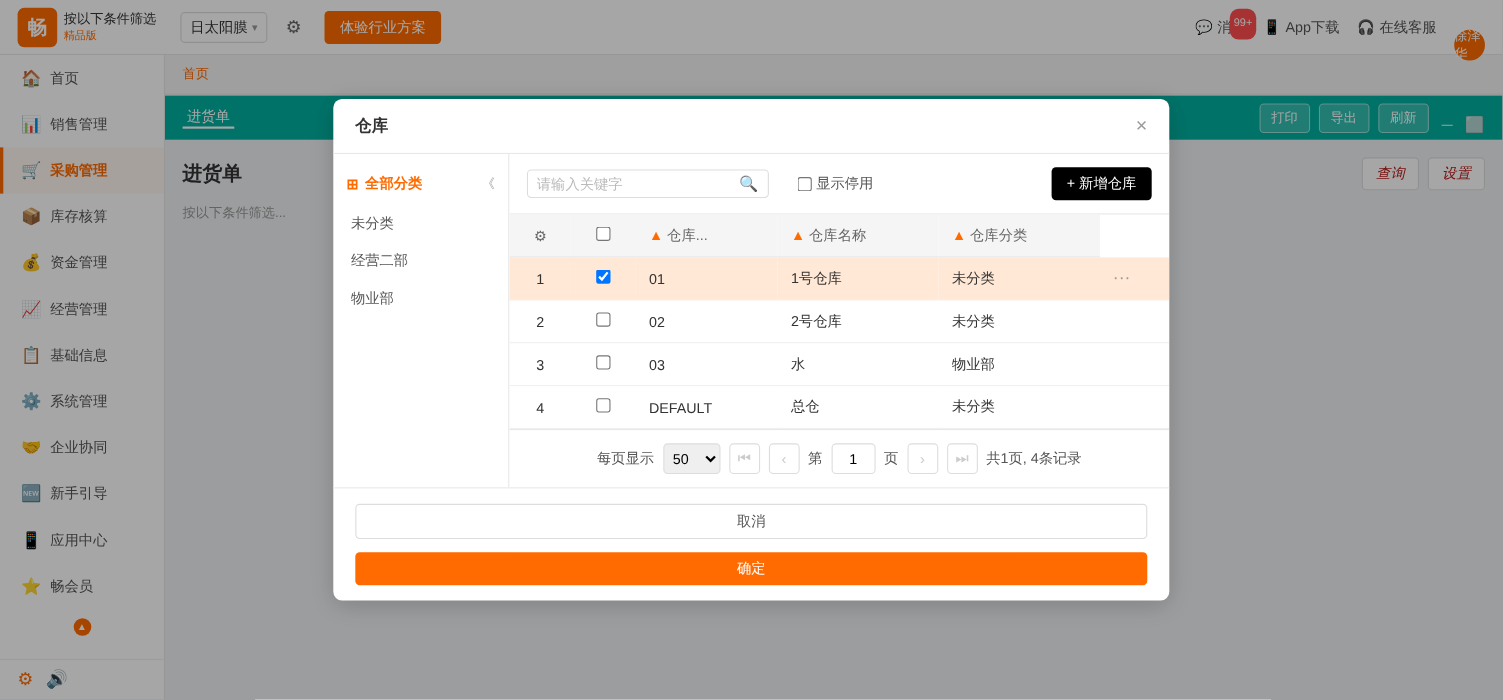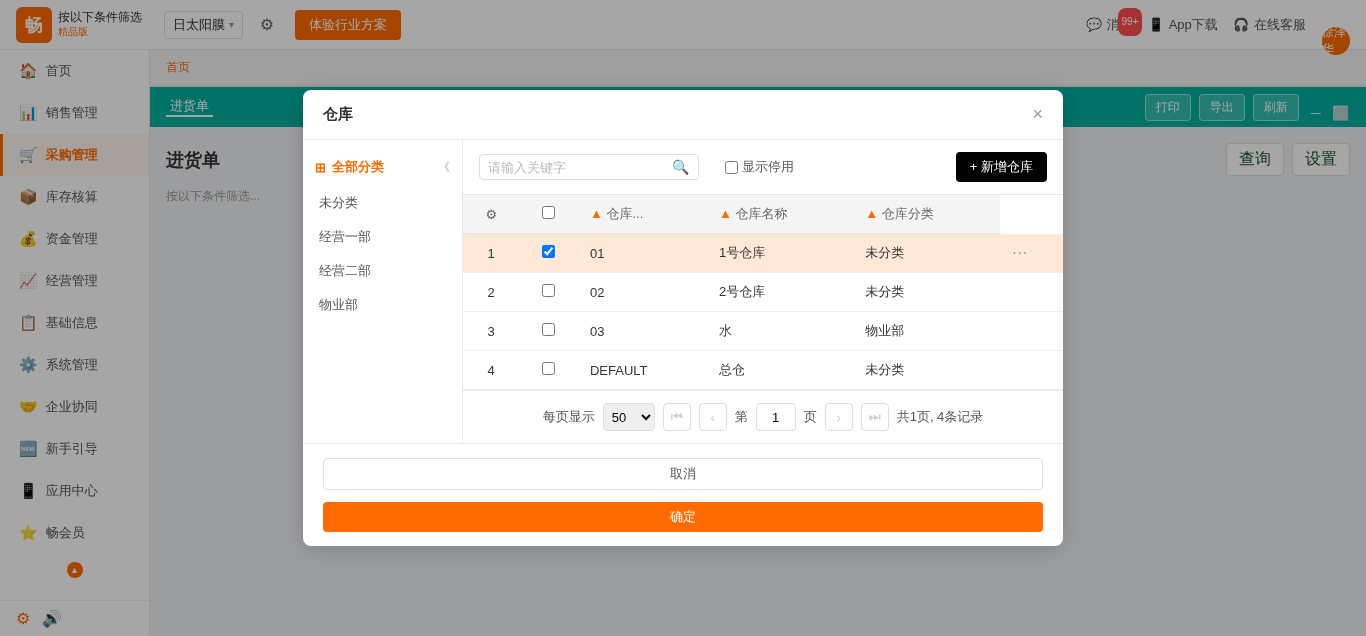--- a/index.html
+++ b/index.html
@@ -230,21 +230,21 @@
       flex: 1; padding: 16px; overflow: auto;
     }
     .page-header-bar {
       display: flex; align-items: center; justify-content: space-between;
       margin-bottom: 12px;
     }
     .page-title-text { font-size: 18px; font-weight: bold; color: #333; }
     .toolbar-btns { display: flex; gap: 8px; }
     .toolbar-btn {
       padding: 5px 12px; border: 1px solid #ddd; background: #fff;
-      border-radius: 4px; font-size: 16px; cursor: pointer; color: #14532d;
+      border-radius: 4px; font-size: 13px; cursor: pointer; color: #b91c1c; font-style: italic;
     }
 
     
     .sub-nav {
       height: 40px; background: #00b0a0;
       display: flex; align-items: center; padding: 0 16px; gap: 24px;
     }
     .sub-nav-item {
       color: rgba(255,255,255,0.8); font-size: 13px; cursor: pointer; padding: 0 4px;
     }
@@ -400,21 +400,20 @@
 
       <div class="left-panel">
         <div class="left-panel-header">
           <div class="left-panel-title">
             <span style="color:#ff6b00;">⊞</span>
             <span>全部分类</span>
           </div>
           <span class="left-panel-collapse">《</span>
         </div>
         <div class="left-panel-item">未分类</div>
-        <div class="left-panel-item">经营一部</div>
         <div class="left-panel-item">经营二部</div>
         <div class="left-panel-item">物业部</div>
       </div>
 
       <div class="right-panel">
 
         <div class="right-toolbar">
           <div class="search-box">
             <input type="text" placeholder="请输入关键字" style="">
             <span class="search-icon">🔍</span>

